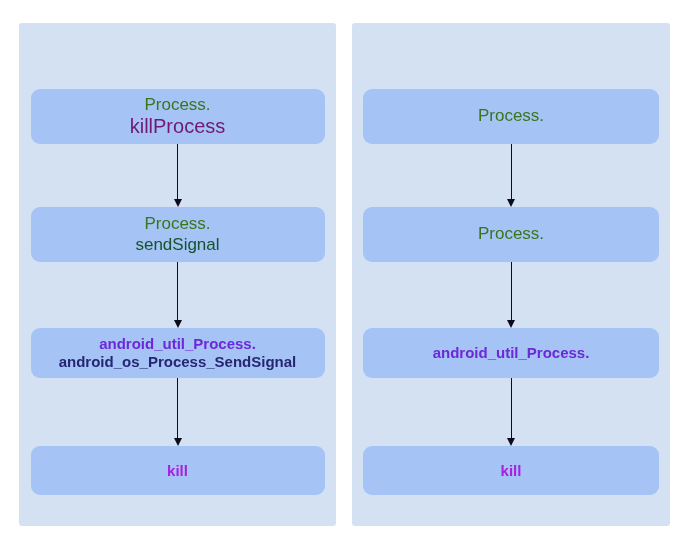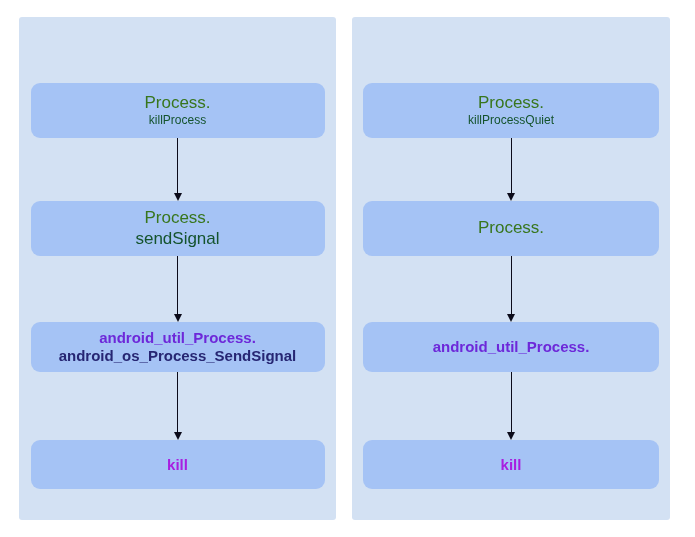--- a/index.html
+++ b/index.html
@@ -20,21 +20,21 @@
     position: absolute;
     left: 0; top: 0;
     width: 695px;
     height: 537px;
     background: #ffffff;
   }
 
   .panels {
     position: absolute;
     left: 19px;
-    top: 17px;
+    top: 23px;
     width: 651px;
     height: 503px;
     display: flex;
     flex-direction: row;
     gap: 16px;
   }
 
   .panel {
     background: #d3e1f3;
     border-radius: 3px;
@@ -79,21 +79,21 @@
   .node.mid    { height: 50px; }
   .node.single { height: 49px; }
 
   .node-line {
     display: block;
     white-space: nowrap;
   }
 
   
   .t-cls    { color: #38761d; font-size: 17px; font-weight: normal; }
-  .t-kill   { color: #14532d; font-size: 12px; font-weight: normal; }
+  .t-kill   { color: #701a75; font-size: 20px; font-weight: normal; }
   .t-navy   { color: #14532d; font-size: 17px; font-weight: normal; text-align: center; }
   .t-cls-b  { color: #6d28d9; font-size: 15px; font-weight: bold; }
   .t-navy-b { color: #262673; font-size: 15px; font-weight: bold; }
   .t-magenta{ color: #a81fe0; font-size: 15px; font-weight: bold; }
 
   
   .arrow {
     position: relative;
     z-index: 1;
     width: 14px;
@@ -162,21 +162,20 @@
         </div>
 
       </div>
     </div>
 
     <div class="panel right">
       <div class="chain">
 
         <div class="node tall">
           <span class="node-line t-cls">Process.</span>
-          <span class="node-line t-kill">killProcessQuiet</span>
         </div>
 
         <div class="arrow gap-a">
           <div class="shaft"></div>
           <div class="head"></div>
         </div>
 
         <div class="node tall">
           <span class="node-line t-cls">Process.</span>
         </div>

